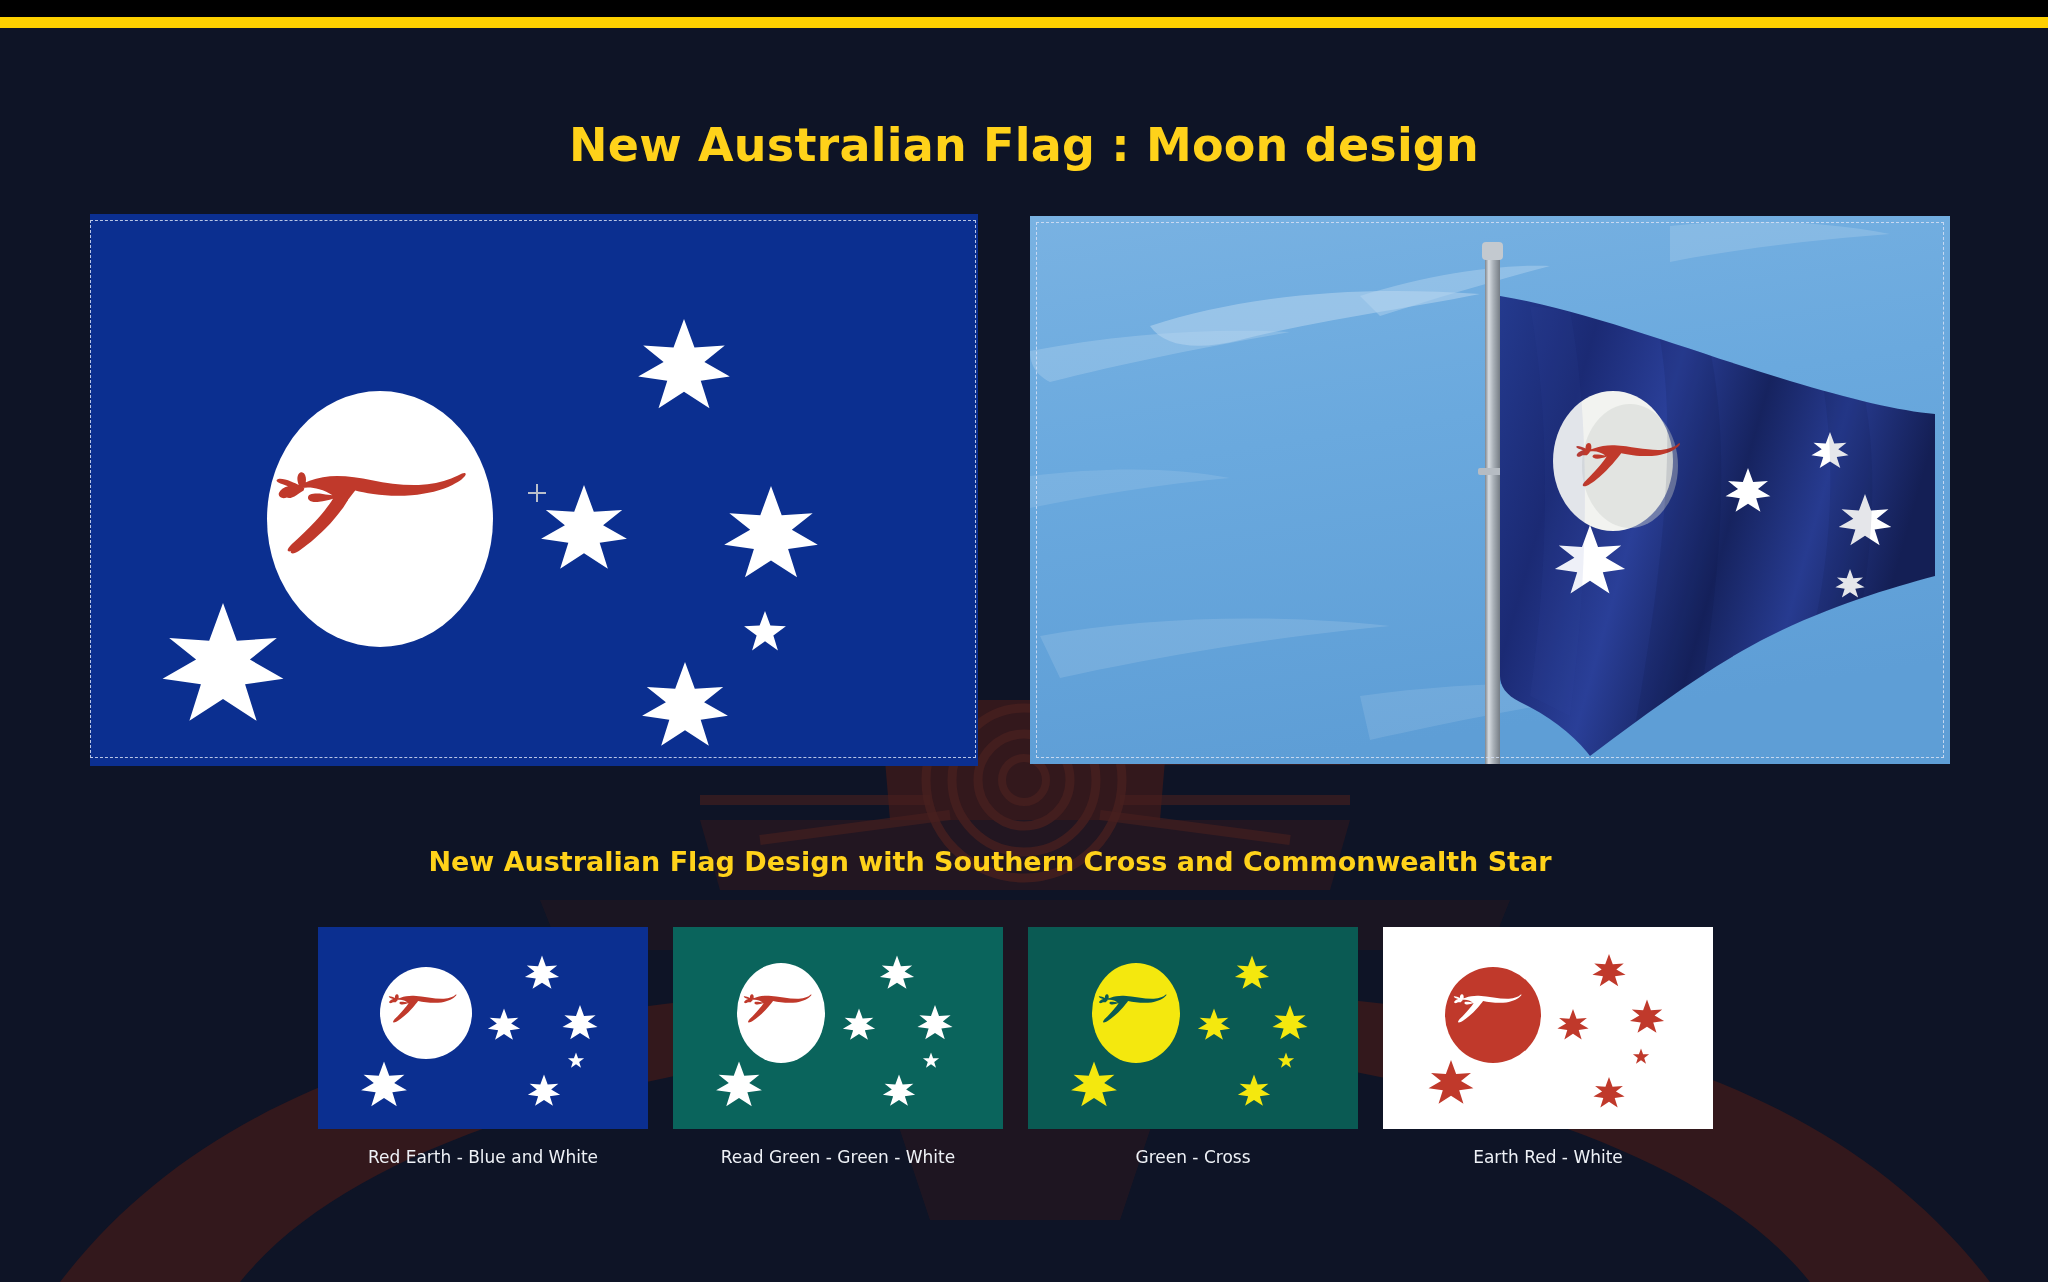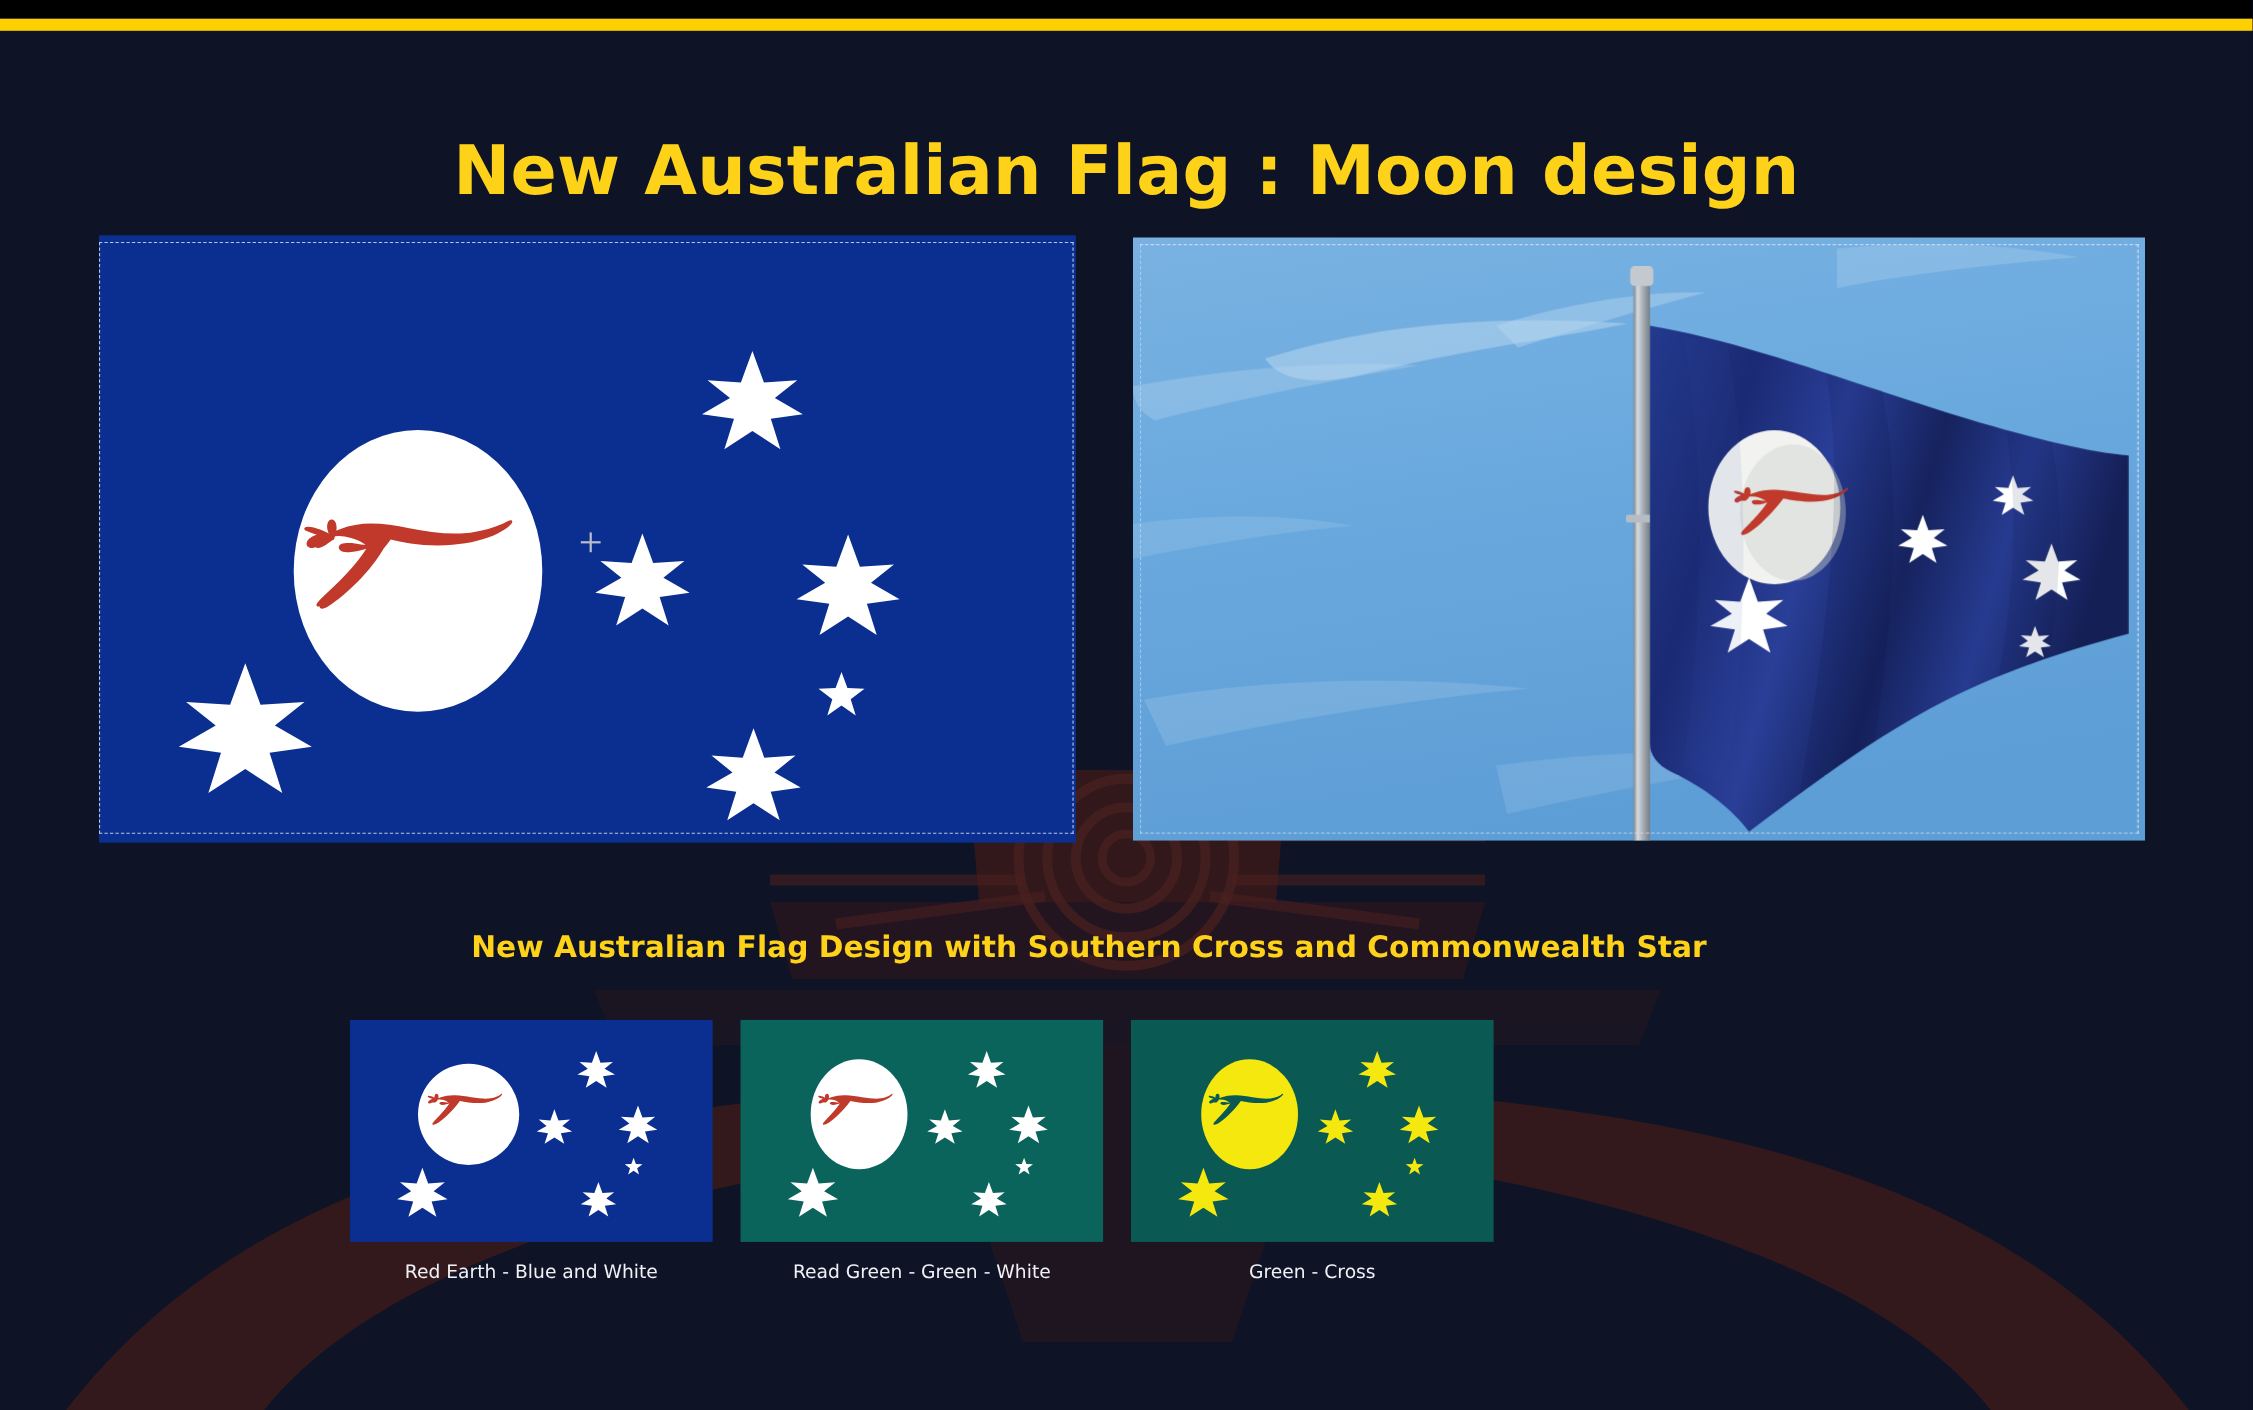--- a/index.html
+++ b/index.html
@@ -14,21 +14,21 @@
   
   .strip-black{position:absolute;left:0;top:0;width:2048px;height:17px;background:#000000;}
   .strip-yellow{position:absolute;left:0;top:17px;width:2048px;height:11px;background:#fed000;}
 
   
   .bg-art{position:absolute;left:0;top:700px;width:2048px;height:582px;opacity:1;pointer-events:none;}
 
   
   .title{
     position:absolute;left:0;top:118px;width:2048px;text-align:center;
-    color:#ffd21a;font-size:62px;font-weight:bold;letter-spacing:.2px;
+    color:#ffd21a;font-size:46px;font-weight:bold;letter-spacing:.2px;
     font-family:"DejaVu Sans", sans-serif;
   }
 
   
   .panel-left{position:absolute;left:90px;top:214px;width:888px;height:552px;background:#0b2f90;}
   .panel-right{position:absolute;left:1030px;top:216px;width:920px;height:548px;overflow:hidden;background:#6aaade;}
   .selbox{position:absolute;border:1px dashed rgba(215,225,245,.85);pointer-events:none;}
   .selbox.left{left:90px;top:220px;width:884px;height:536px;}
   .selbox.right{left:1036px;top:222px;width:906px;height:534px;}
 
@@ -365,15 +365,51 @@
               <use href="#star7"></use>
             </g>
           <g transform="translate(66,158) scale(0.235)">
               <use href="#star7"></use>
             </g>
         </g>
       </svg>
       <div class="caption">Green - Cross</div>
     </div>
 
+    <div class="thumb t3">
+      <svg class="thumb-img" viewBox="0 0 330 202">
+        <rect width="330" height="202" fill="#ffffff"></rect>
+        <circle cx="110" cy="88" r="48" fill="#c0392b"></circle>
+        <g transform="translate(70,64) scale(0.215)" fill="#ffffff">
+          <path d="M18 52 C 40 34 80 20 120 22 C 170 25 220 38 260 36 C 286 34 305 26 314 17
+                   C 318 14 320 17 317 21 C 306 35 280 48 248 53 C 210 58 168 52 140 46
+                   C 128 62 104 92 74 118 C 52 137 34 148 26 146 C 20 144 26 136 36 126
+                   C 58 104 84 76 96 56 C 82 62 64 65 56 60 C 50 56 54 50 62 50
+                   C 72 50 84 52 92 53 C 80 44 62 38 46 41 C 34 43 26 52 16 56 C 6 59 2 52 8 46
+                   C 12 42 18 39 24 37 C 14 34 2 30 4 26 C 6 22 20 26 32 32
+                   C 32 24 34 15 42 15 C 49 15 51 25 49 34 C 47 41 42 48 36 52 Z"></path>
+        </g>
+        <g fill="#c0392b">
+          <g transform="translate(226,44) scale(0.17)">
+              <use href="#star7"></use>
+            </g>
+          <g transform="translate(264,90) scale(0.175)">
+              <use href="#star7"></use>
+            </g>
+          <g transform="translate(190,98) scale(0.16)">
+              <use href="#star7"></use>
+            </g>
+          <g transform="translate(258,130) scale(0.085)">
+              <use href="#star5"></use>
+            </g>
+          <g transform="translate(226,166) scale(0.16)">
+              <use href="#star7"></use>
+            </g>
+          <g transform="translate(68,156) scale(0.23)">
+              <use href="#star7"></use>
+            </g>
+        </g>
+      </svg>
+      <div class="caption">Earth Red - White</div>
+    </div>
 
   </div>
 </div>
 
 </body></html>

